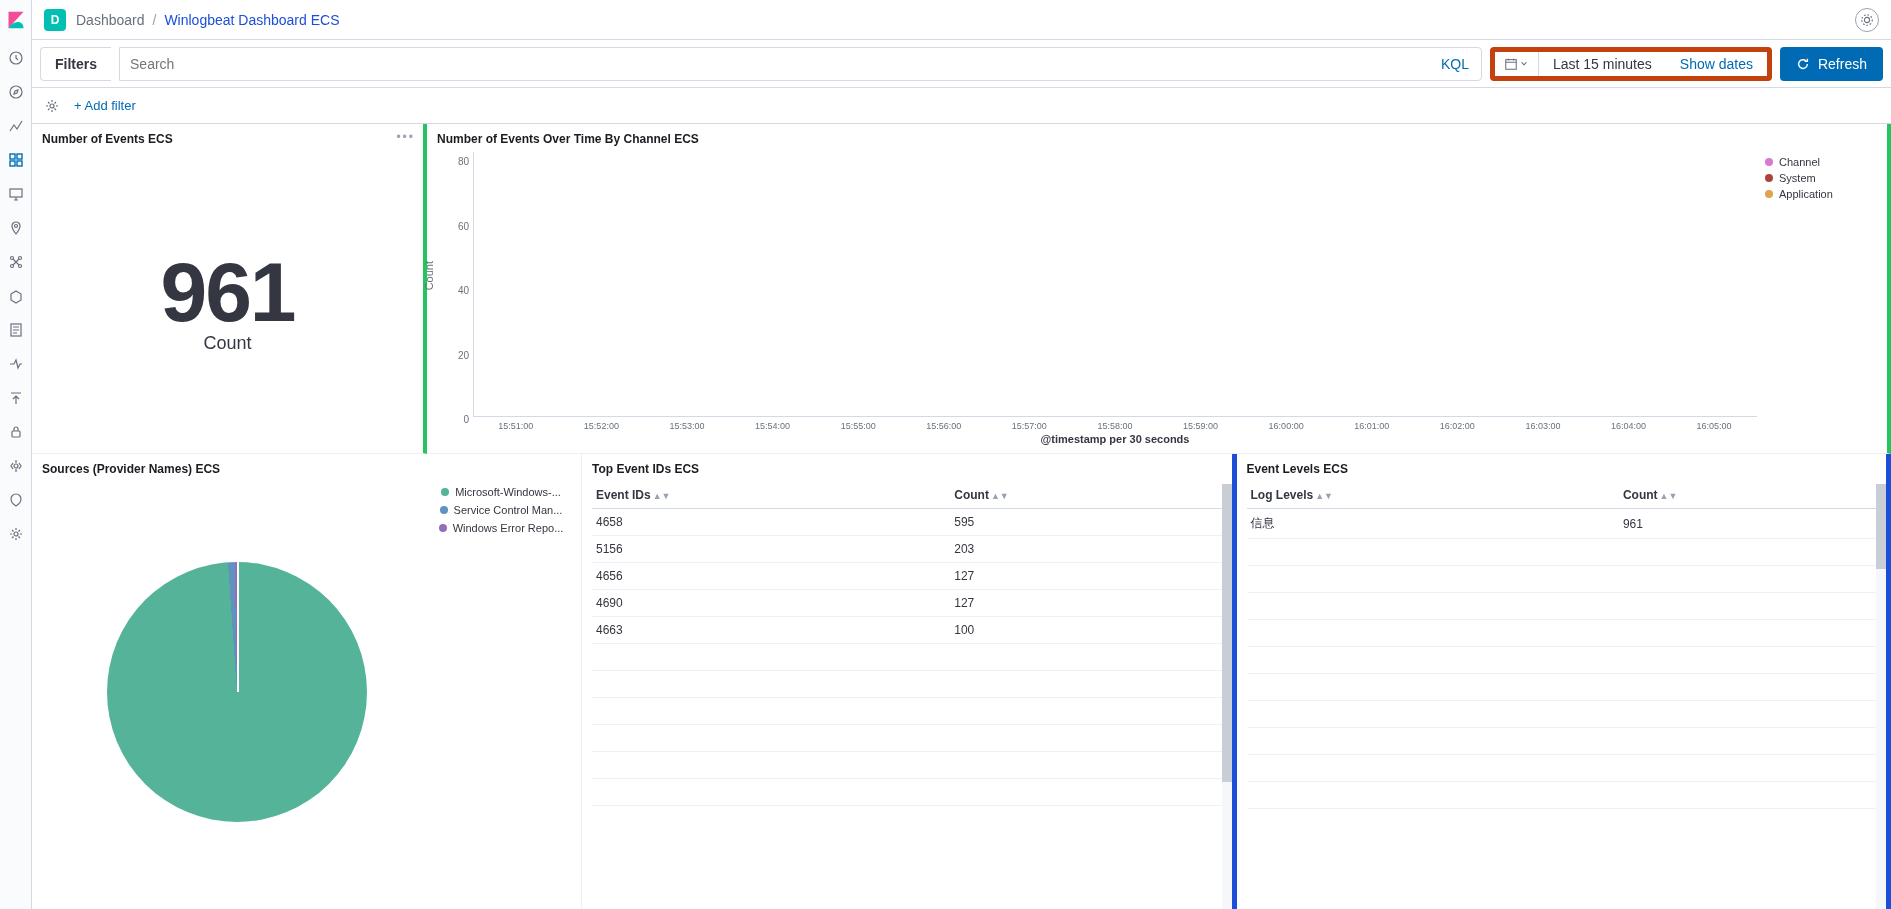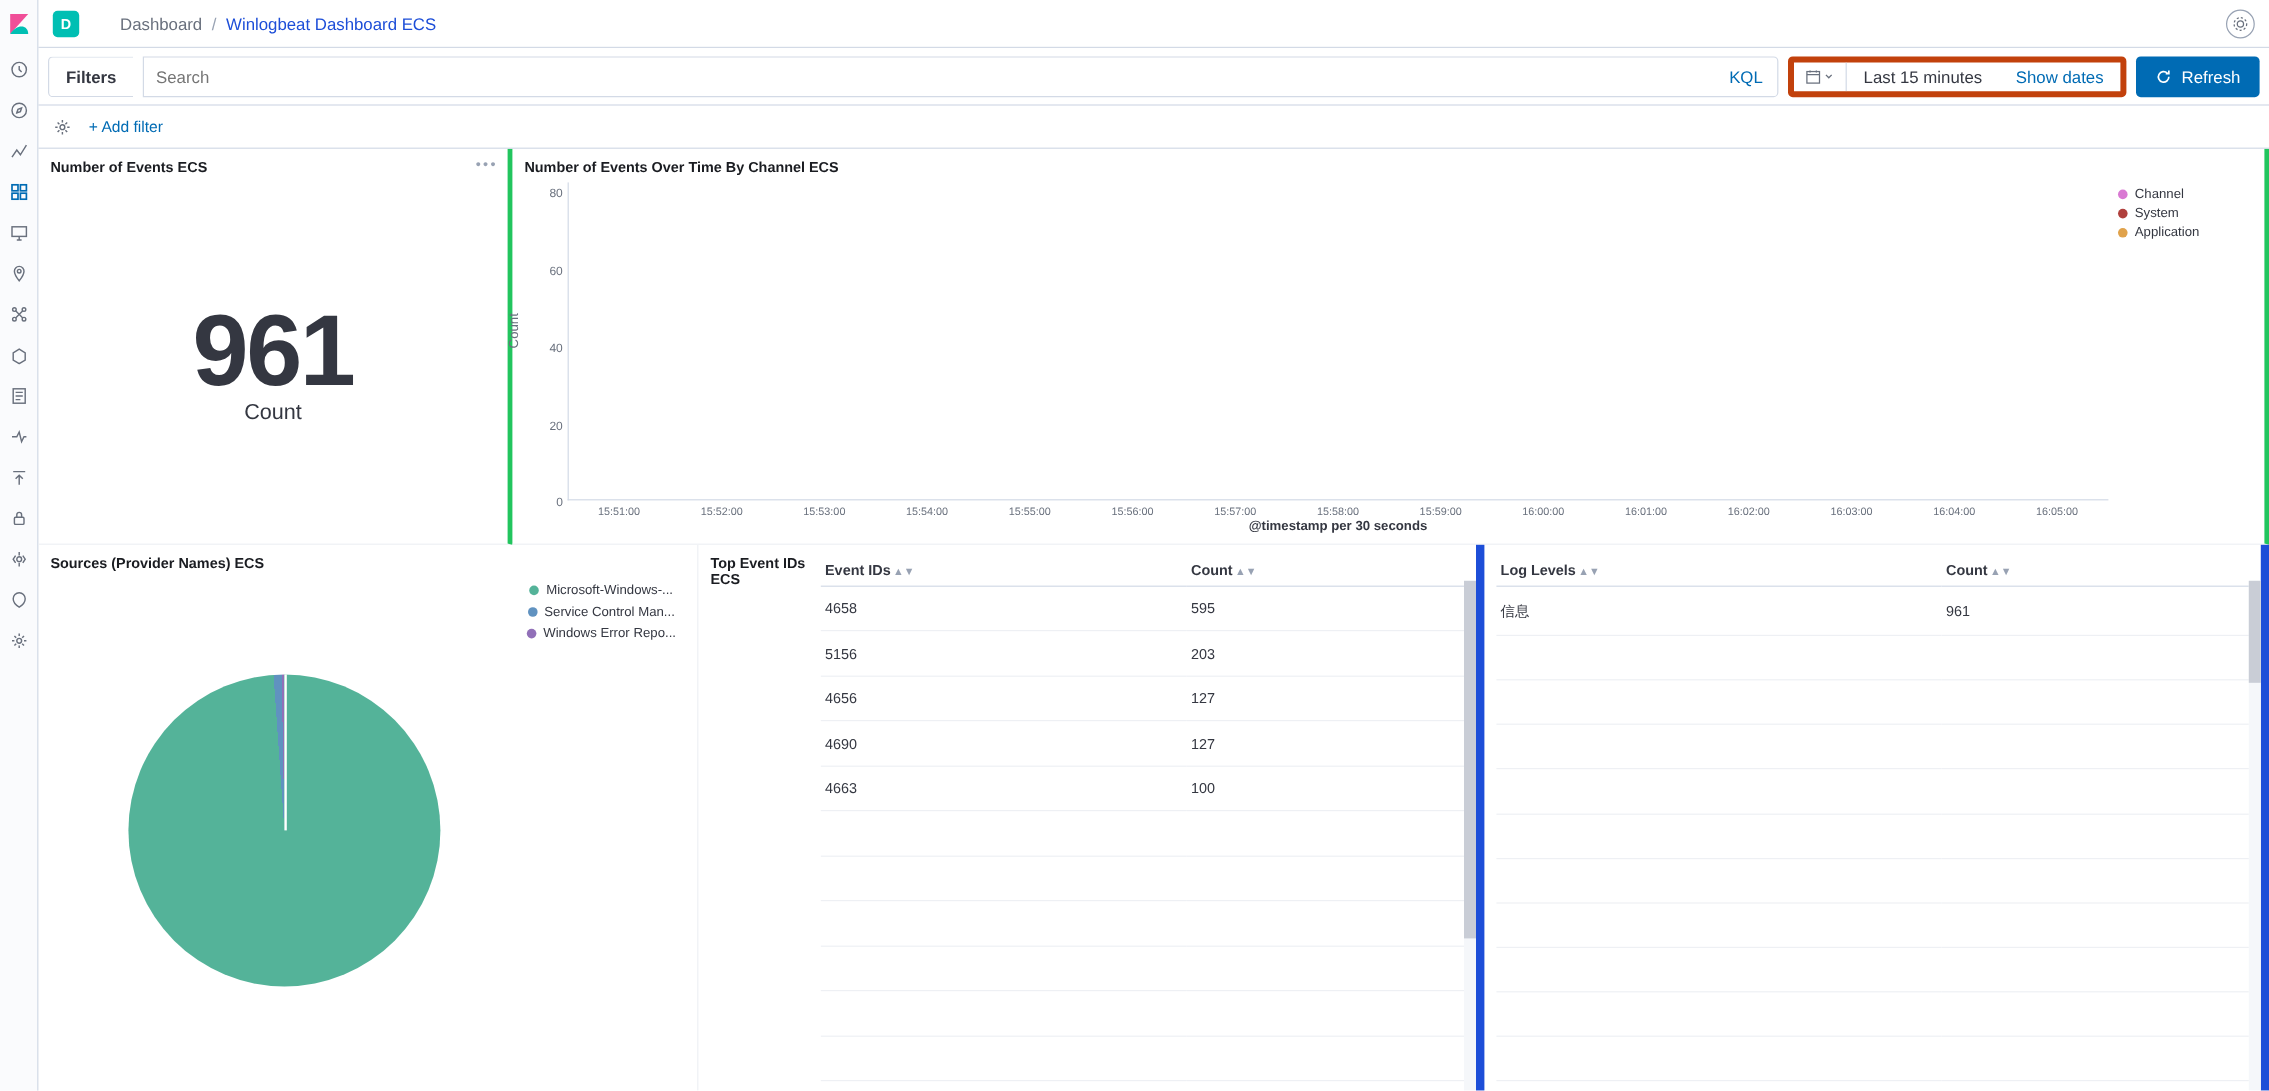--- a/index.html
+++ b/index.html
@@ -5,21 +5,21 @@
 * { box-sizing: border-box; margin: 0; padding: 0; font-family: -apple-system, BlinkMacSystemFont, "Segoe UI", Helvetica, Arial, sans-serif; }
 body { background: #fff; color: #343741; font-size: 14px; overflow: hidden; }
 .app { display: flex; height: 909px; width: 1891px; }
 .sidenav { width: 32px; background: #fafbfd; border-right: 1px solid #d3dae6; display: flex; flex-direction: column; align-items: center; padding-top: 8px; gap: 18px; }
 .sidenav-logo { width: 24px; height: 24px; display:flex; align-items:center; justify-content:center; }
 .sidenav-icon { width: 16px; height: 16px; color: #69707d; display:flex; align-items:center; justify-content:center; cursor:pointer; }
 .sidenav-icon.active { color: #006bb4; }
 .main { flex: 1; display: flex; flex-direction: column; }
 .topbar { height: 40px; border-bottom: 1px solid #d3dae6; display: flex; align-items: center; padding: 0 12px; gap: 10px; }
 .app-badge { width: 22px; height: 22px; background: #00bfb3; color:#fff; border-radius: 4px; display:flex; align-items:center; justify-content:center; font-size:12px; font-weight:600; }
-.breadcrumb { display:flex; align-items:center; gap:8px; font-size:14px;margin-left:24px; }
+.breadcrumb { display:flex; align-items:center; gap:8px; font-size:14px; }
 .breadcrumb .sep { color:#98a2b3; }
 .breadcrumb .root { color:#69707d; }
 .breadcrumb .leaf { color:#1d4ed8; }
 .topbar-right { margin-left:auto; width:24px; height:24px; border:1px solid #98a2b3; border-radius:50%; display:flex; align-items:center; justify-content:center; color:#69707d; cursor:pointer; }
 .querybar { height: 48px; border-bottom: 1px solid #d3dae6; display:flex; align-items:center; padding: 0 8px; gap:8px; }
 .filters-btn { height:34px; border:1px solid #d3dae6; border-radius:4px 0 0 4px; padding:0 14px; display:flex; align-items:center; font-weight:600; cursor:pointer; border-right:none; }
 .search-group { flex:1; height:34px; border:1px solid #d3dae6; border-radius:0 4px 4px 0; display:flex; align-items:center; }
 .search-input { flex:1; border:none; outline:none; padding:0 10px; font-size:14px; background:transparent; }
 .kql { color:#006bb4; padding:0 12px; font-weight:500; cursor:pointer; }
 .date-picker { height:34px; border:5px solid #c2410c; border-radius:4px; display:flex; align-items:center; overflow:hidden; }
@@ -54,21 +54,21 @@
 .legend-v div { display:flex; align-items:center; gap:6px; margin-bottom:4px; cursor:pointer; }
 .dot { width:8px; height:8px; border-radius:50%; }
 .row2 { display:grid; grid-template-columns: 550px 1fr 1fr; grid-column:1 / span 2; }
 .pie-panel { display:flex; padding:8px 10px; border-right:1px solid #eef0f4; flex-direction:column; }
 .pie-body { flex:1; display:flex; }
 .pie-wrap { flex:1; display:flex; align-items:center; justify-content:center; }
 .pie { width:260px; height:260px; border-radius:50%; background: conic-gradient(#54b399 0deg 356deg, #6092c0 356deg 359deg, #9170b8 359deg 360deg); position:relative; }
 .pie::after { content:''; position:absolute; top:0; left:50%; width:2px; height:50%; background:#fff; transform-origin:bottom; }
 .pie-legend { width:140px; font-size:11px; padding-top:4px; }
 .pie-legend div { display:flex; align-items:center; gap:6px; margin-bottom:6px; cursor:pointer; white-space:nowrap; overflow:hidden; text-overflow:ellipsis;justify-content:center; }
-.table-panel { padding:8px 10px; border-right:7px solid #1d4ed8; display:flex; flex-direction:row; position:relative; }
+.table-panel { padding:8px 10px; border-right:5px solid #1d4ed8; display:flex; flex-direction:column; position:relative; }
 .tbl { width:100%; border-collapse:collapse; font-size:12px; }
 .tbl th { text-align:left; font-weight:700; padding:6px 4px; border-bottom:1px solid #d3dae6; }
 .tbl th .sort { color:#98a2b3; font-size:9px; margin-left:2px; }
 .tbl td { padding:6px 4px; border-bottom:1px solid #eef0f4; }
 .tbl-scroll { position:absolute; right:0; top:30px; bottom:0; width:10px; background:#f5f7fa; }
 .tbl-scroll-thumb { width:100%; background:#c9cdd6; }
 svg { display:block; }
 </style>
 </head>
 <body>
@@ -462,20 +462,21 @@
                   <td></td>
                 </tr>
               </tbody>
           </table>
           <div class="tbl-scroll">
               <div class="tbl-scroll-thumb" style="height:70%"></div>
             </div>
         </div>
 
         <div class="table-panel">
+          <div class="panel-title">Event Levels ECS</div>
           <table class="tbl">
             <thead>
                 <tr>
               <th><span>Log Levels</span><span class="sort">▲▼</span></th>
               <th><span>Count</span><span class="sort">▲▼</span></th>
             </tr>
               </thead>
             <tbody id="levels-body">
                 <tr>
                   <td>信息</td>

